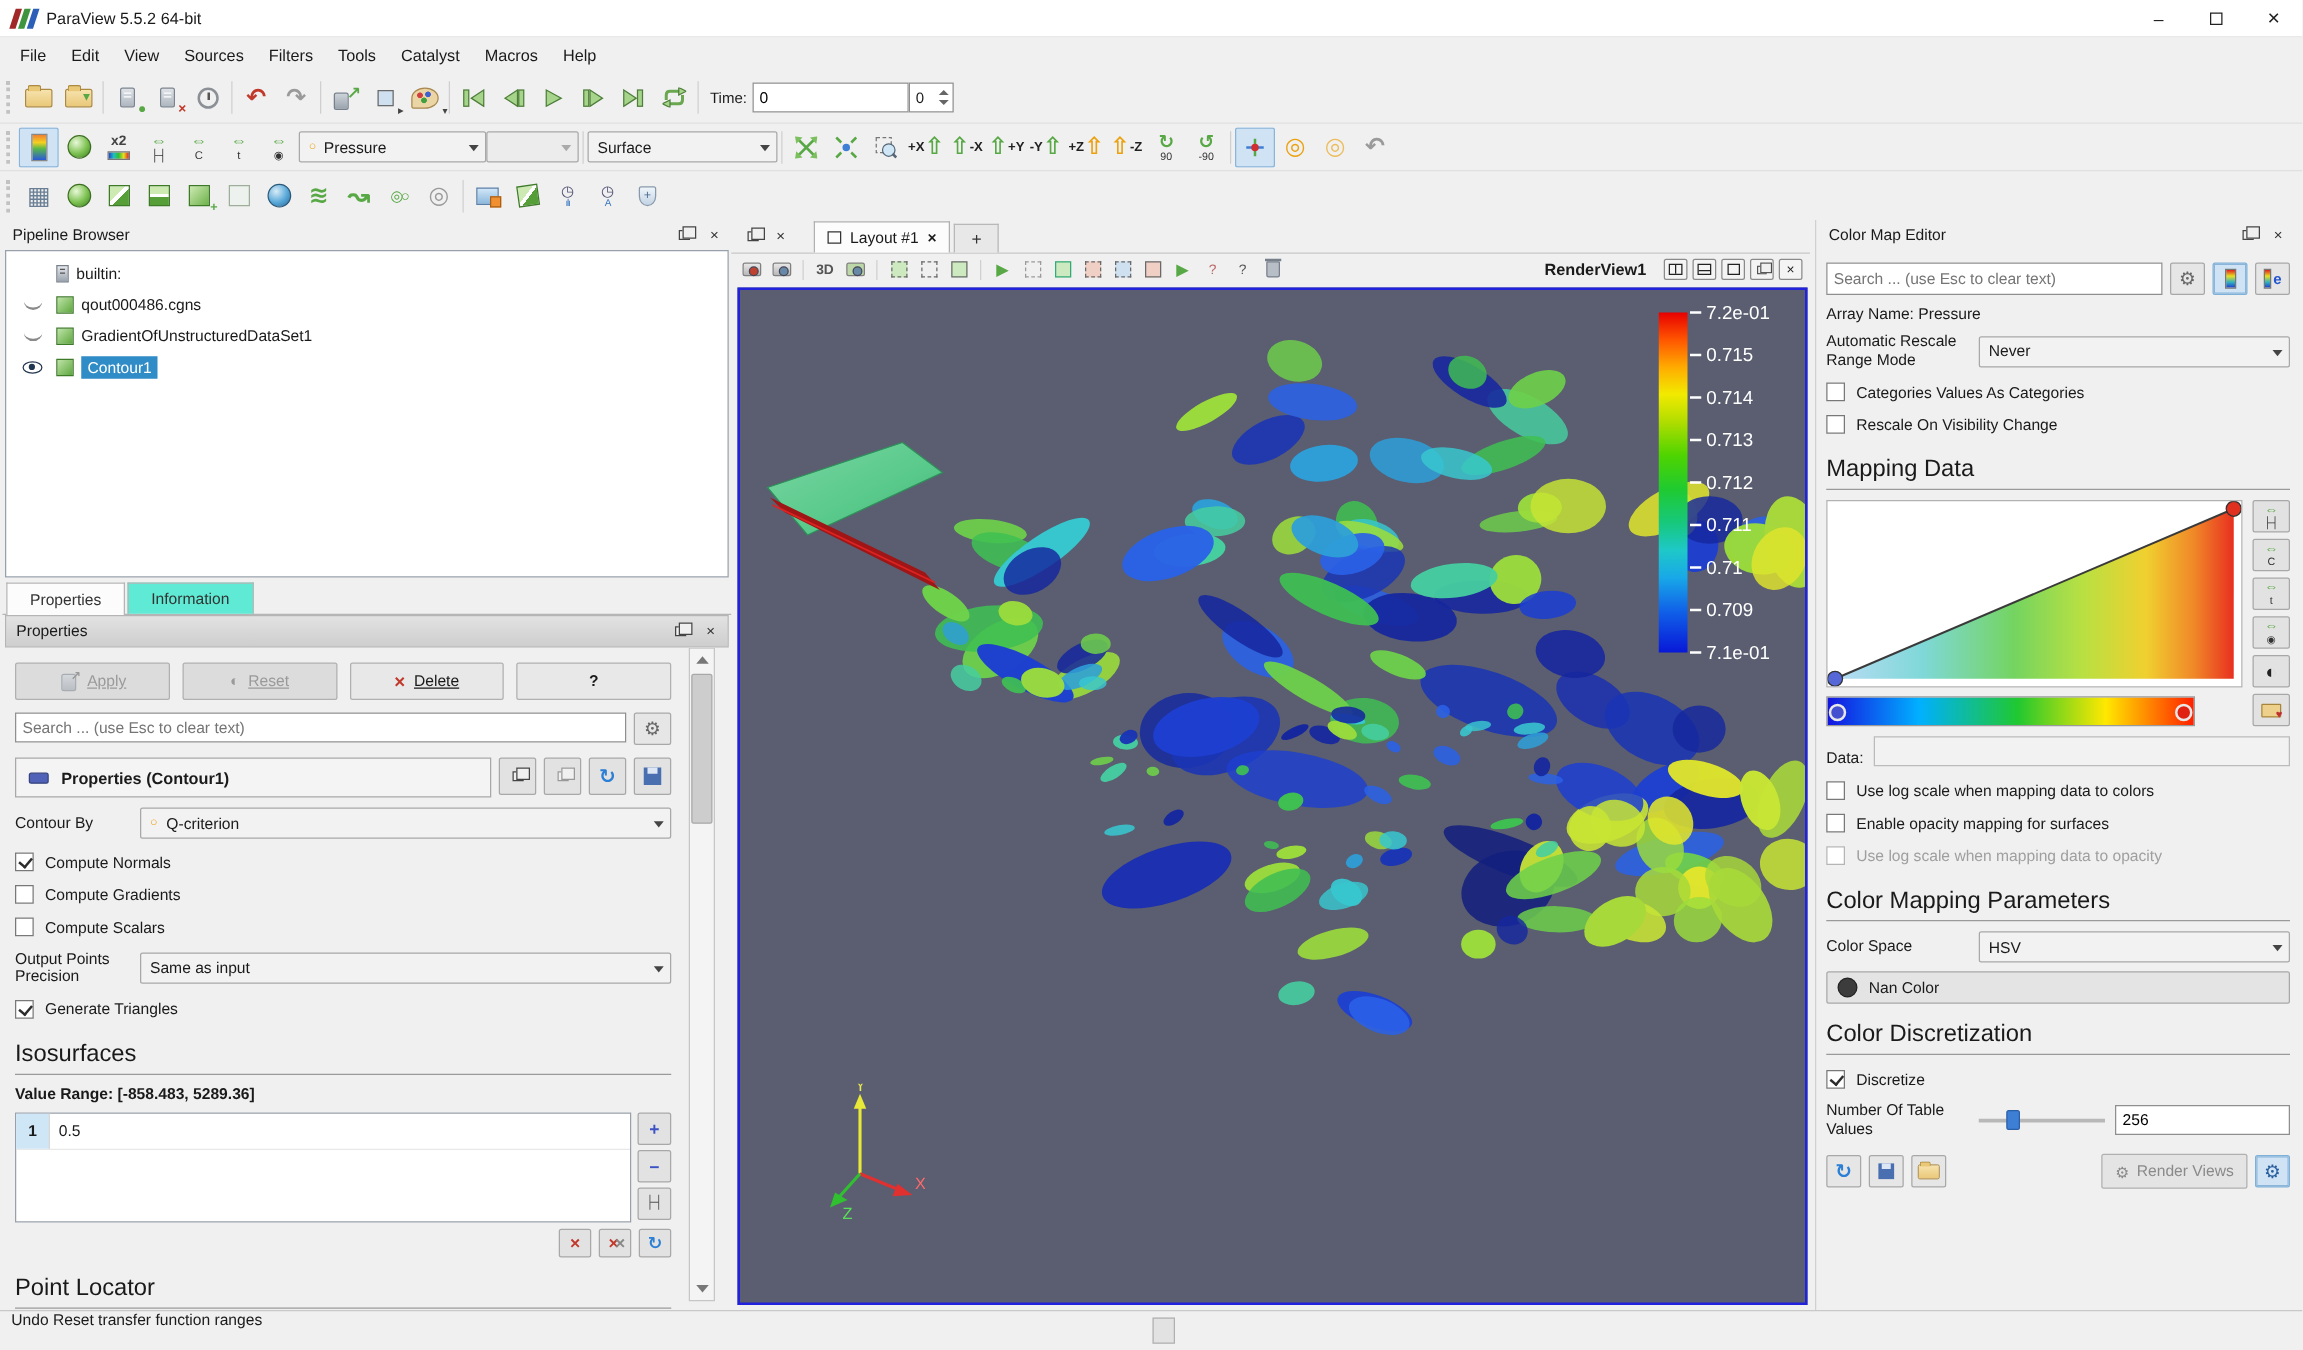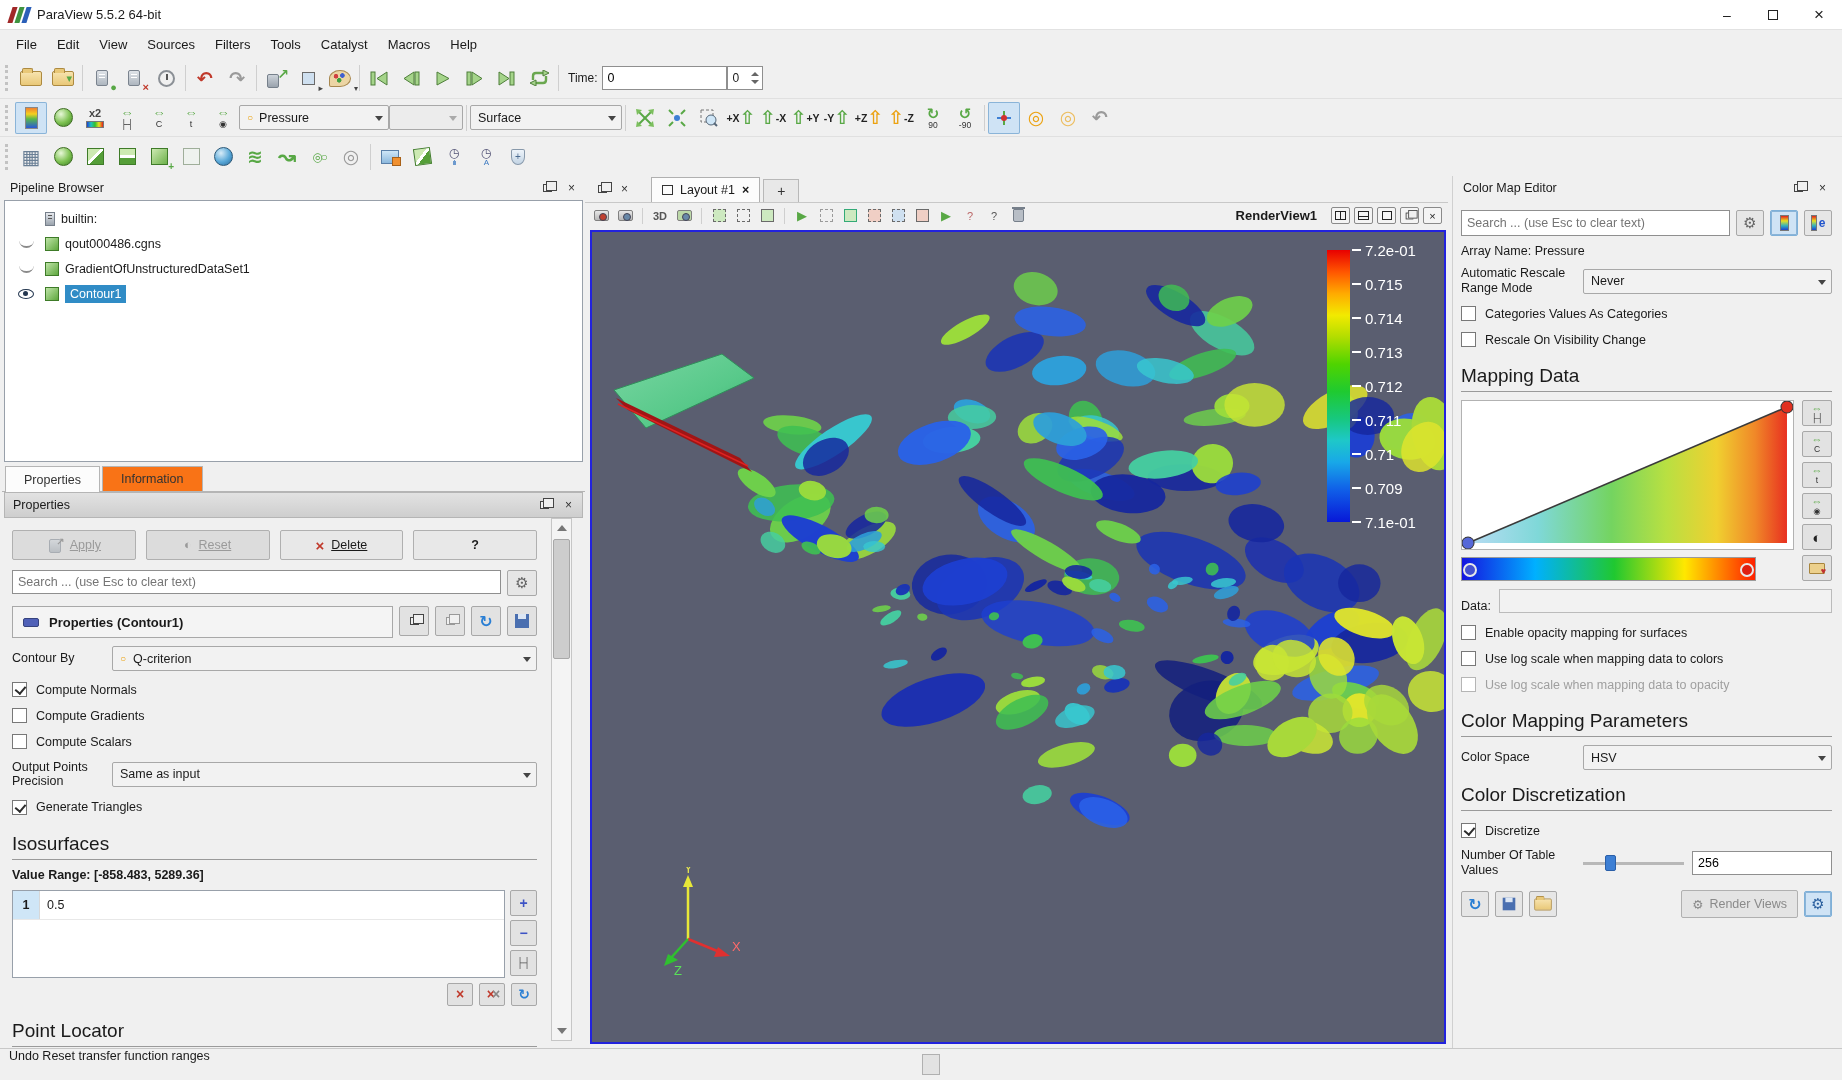--- a/index.html
+++ b/index.html
@@ -72,21 +72,21 @@
 .trow{display:flex;align-items:center;height:25px;padding-left:8px;gap:6px}
 .eyebox{width:26px;display:flex;justify-content:center}
 .eye-c{width:15px;height:8px;border-bottom:2px solid #8a8a8a;border-radius:0 0 12px 12px}
 .eye-o{width:16px;height:10px;border:1.5px solid #23364f;border-radius:50%;position:relative}
 .eye-o::after{content:"";position:absolute;left:4px;top:1.5px;width:5px;height:5px;border-radius:50%;background:#23364f}
 .pcube{width:14px;height:14px;border:1px solid #3e7b28;background:linear-gradient(135deg,#bfe4a8,#5ea73e);flex:none}
 .psrv{width:10px;height:14px;background:linear-gradient(#e6e9ee,#9aa3ad);border:1px solid #767f8a;position:relative;flex:none}
 .psrv::before{content:"";position:absolute;left:2px;top:2px;right:2px;height:1px;background:#555;box-shadow:0 3px 0 #555}
 .sel{background:#308cc6;color:#fff;padding:2px 5px}
 .prop-tabs{height:30px;display:flex;align-items:flex-end;padding-left:3px;border-bottom:1px solid #b5b5b5;font-size:12.5px}
-.ptab{padding:5px 18px;border:1px solid #b5b5b5;border-bottom:none;background:#f97316;margin-right:2px;color:#333}
+.ptab{padding:5px 18px;border:1px solid #b5b5b5;border-bottom:none;background:#5eead4;margin-right:2px;color:#333}
 .ptab.act{background:#fcfcfc;position:relative;top:1px;padding-top:6px}
 .prop-title{height:26px;background:linear-gradient(#e2e2e2,#cecece);border:1px solid #b5b5b5;display:flex;align-items:center;padding:0 8px;position:relative;margin:0 2px;font-size:12.5px}
 .prop-body{position:relative;padding:4px 48px 0 10px;font-size:12.5px}
 .btnrow{display:flex;gap:10px;margin:8px 0 10px}
 .pbtn{flex:1;height:30px;background:#dcdcdc;border:1px solid #b0b0b0;border-radius:2px;display:flex;align-items:center;justify-content:center;gap:7px;font-size:12.5px}
 .pbtn.dis{color:#9a9a9a}
 .pbtn u{text-decoration:underline}
 .srch{display:flex;gap:6px;margin:6px 0 10px}
 .srch input{flex:1}
 .gearbtn{width:30px;height:26px;border:1px solid #a8a8a8;background:#e6e6e6;border-radius:2px;display:flex;align-items:center;justify-content:center;font-size:15px;color:#666}
@@ -1100,38 +1100,42 @@
         </span>
     </div>
     <div class="cbar"></div>
   </div>
   <div class="datarow">
     <span>Data:</span>
     <input class="inp" value="" style="">
   </div>
   <div class="cbrow">
     <span class="cb"></span>
-    <span>Enable opacity mapping for surfaces</span>
+    <span>Use log scale when mapping data to colors</span>
   </div>
   <div class="cbrow">
     <span class="cb"></span>
-    <span>Use log scale when mapping data to colors</span>
+    <span>Enable opacity mapping for surfaces</span>
   </div>
   <div class="cbrow">
     <span class="cb dis"></span>
     <span class="dislab">Use log scale when mapping data to opacity</span>
   </div>
   <div class="hr-title">Color Mapping Parameters</div>
   <div class="frow2">
     <span class="flab2">Color Space</span>
     <span class="combo">
         <span>HSV</span>
         <i class="car"></i>
       </span>
   </div>
+  <div class="nanbtn">
+    <span class="nandot"></span>
+    <span>Nan Color</span>
+  </div>
   <div class="hr-title">Color Discretization</div>
   <div class="cbrow">
     <span class="cb checked"></span>
     <span>Discretize</span>
   </div>
   <div class="frow2">
     <span class="flab2">Number Of Table Values</span>
     <span class="slider">
         <span class="trk"></span>
         <span class="hdl"></span>

